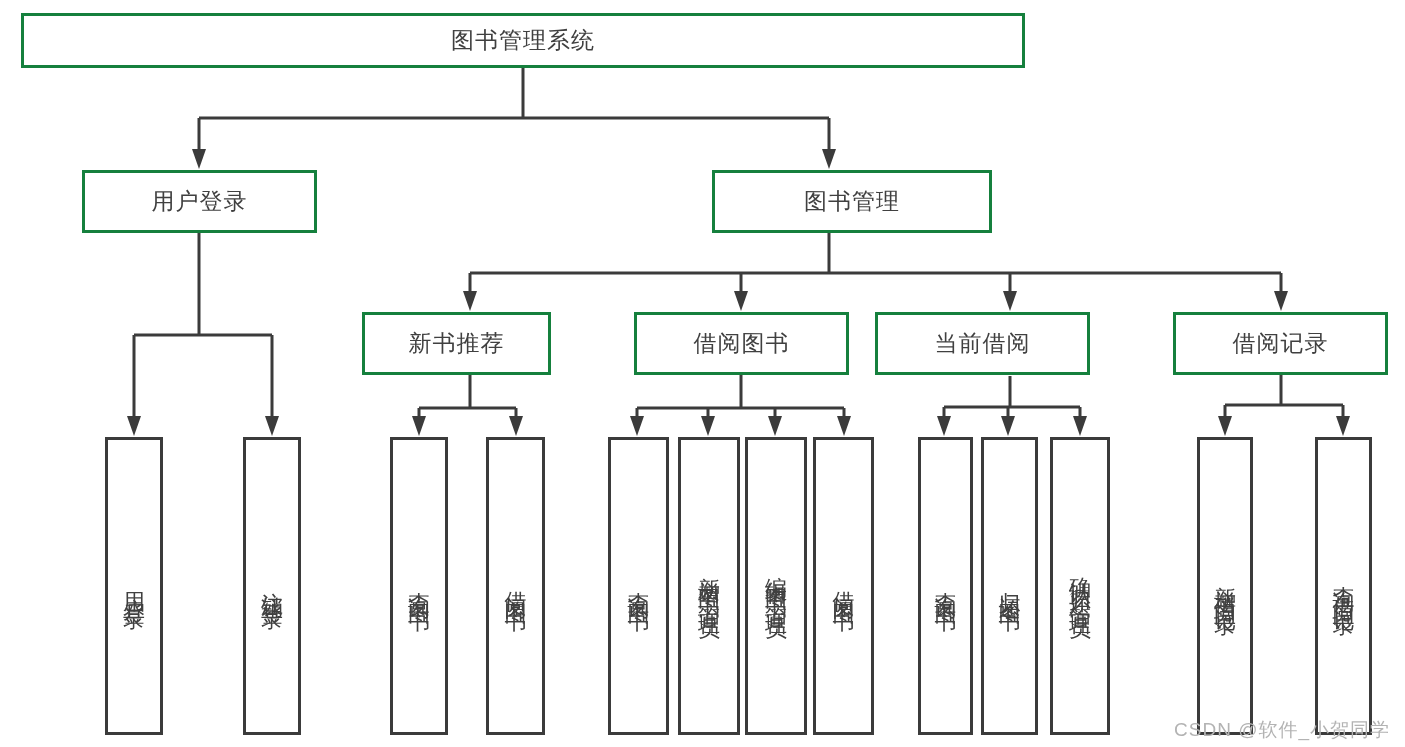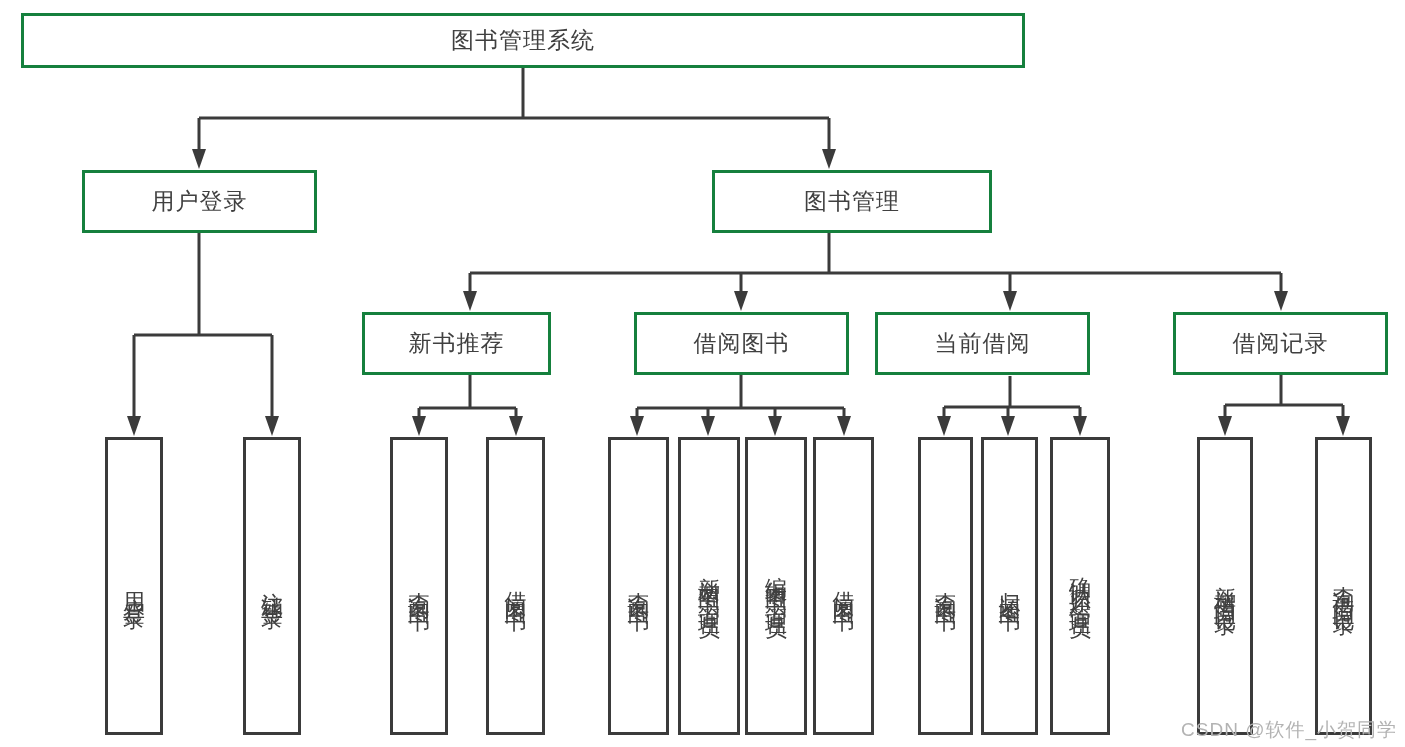--- a/index.html
+++ b/index.html
@@ -39,21 +39,21 @@
     justify-content: center;
     font-size: 22px;
     color: #404040;
     writing-mode: vertical-rl;
     text-orientation: mixed;
     letter-spacing: 6px;
     line-height: 1;
   }
   #watermark {
     position: absolute;
-    right: 8px;
+    right: 15px;
     bottom: 4px;
     font-size: 19px;
     color: #b3b3b3;
     letter-spacing: 1px;
     white-space: nowrap;
   }
 </style>
 </head>
 <body>
 

